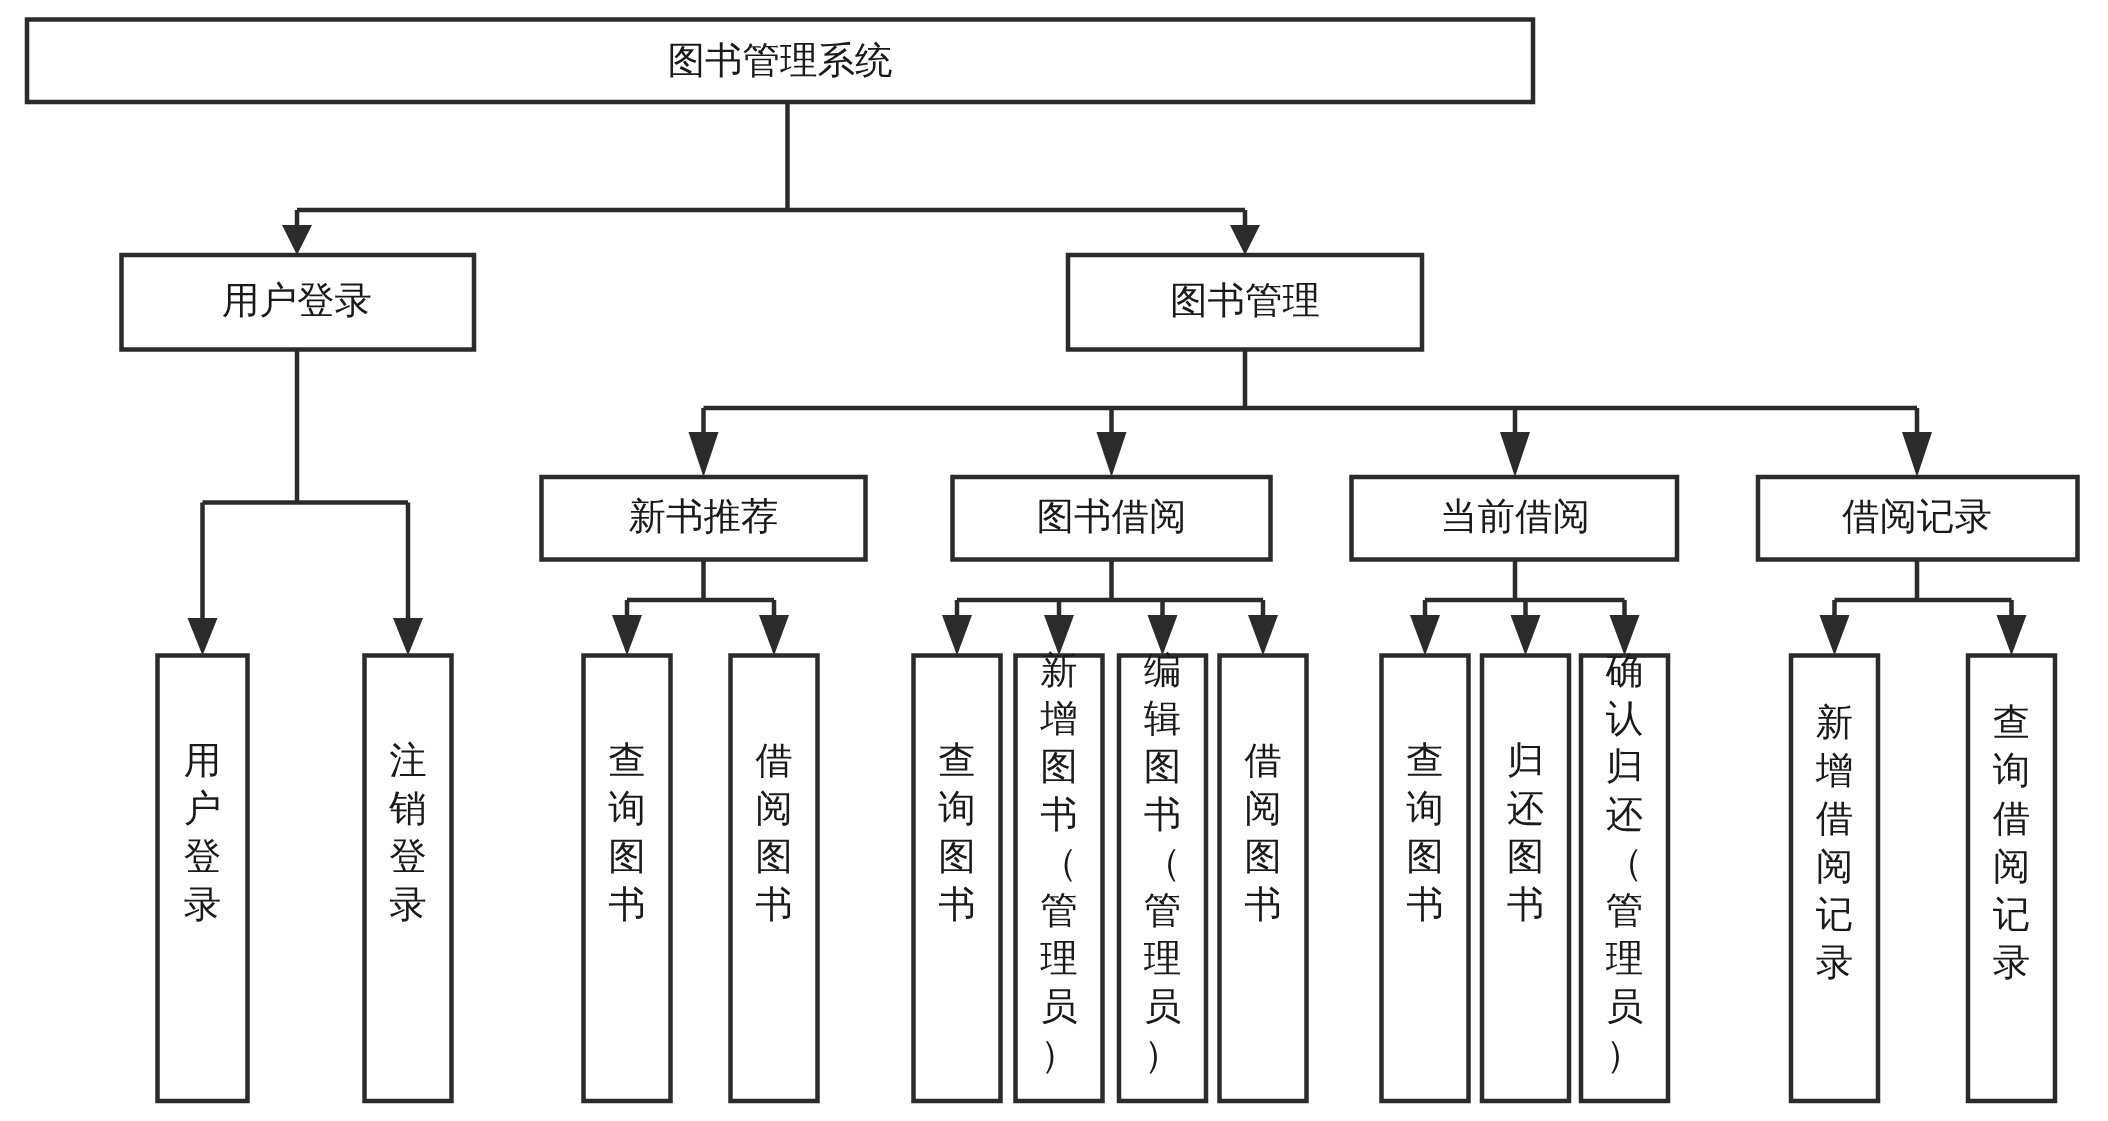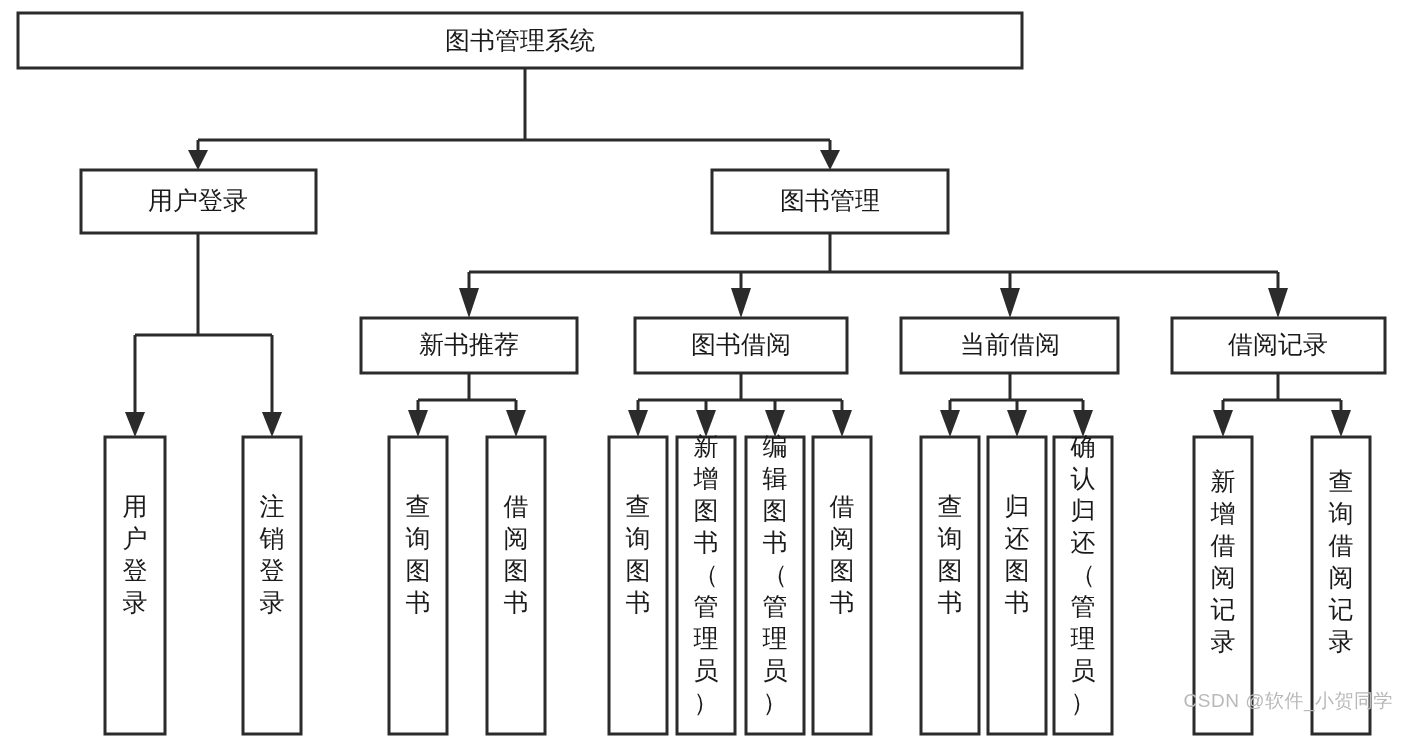--- a/index.html
+++ b/index.html
@@ -229,14 +229,13 @@
       <text class="vlabel" x="1223" y="490"><tspan x="1223" y="490">新</tspan><tspan x="1223" y="522">增</tspan><tspan x="1223" y="554">借</tspan><tspan x="1223" y="586">阅</tspan><tspan x="1223" y="618">记</tspan><tspan x="1223" y="650">录</tspan></text>
     </g>
 
     <g>
       <rect class="node-rect" x="1312" y="437" width="58" height="297"></rect>
       <text class="vlabel" x="1341" y="490"><tspan x="1341" y="490">查</tspan><tspan x="1341" y="522">询</tspan><tspan x="1341" y="554">借</tspan><tspan x="1341" y="586">阅</tspan><tspan x="1341" y="618">记</tspan><tspan x="1341" y="650">录</tspan></text>
     </g>
 
   </svg>
 
-  <div class="watermark">CSDN @软件_小贺同学</div>
 </div>
 
 </body></html>

